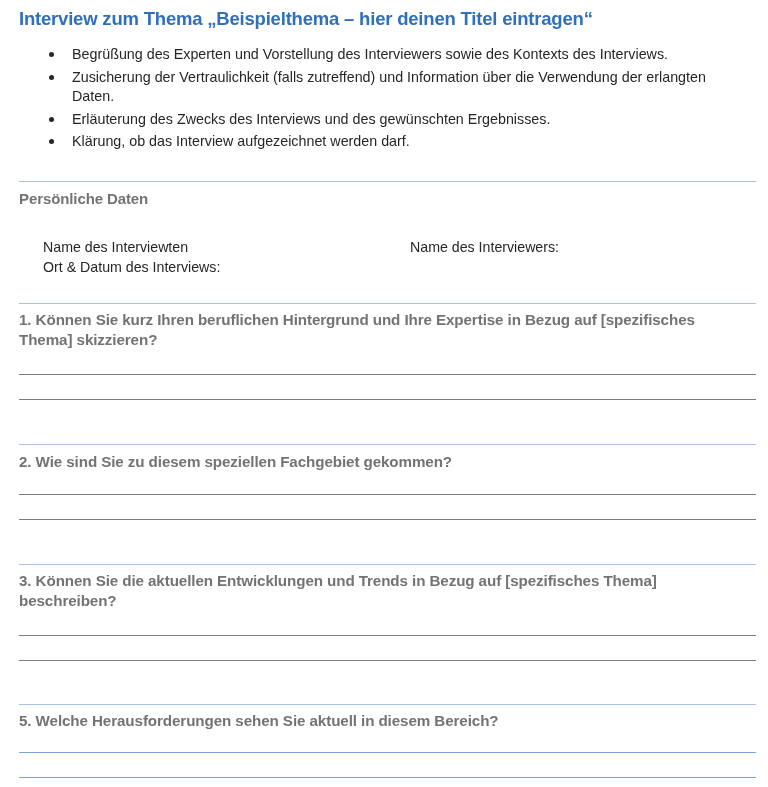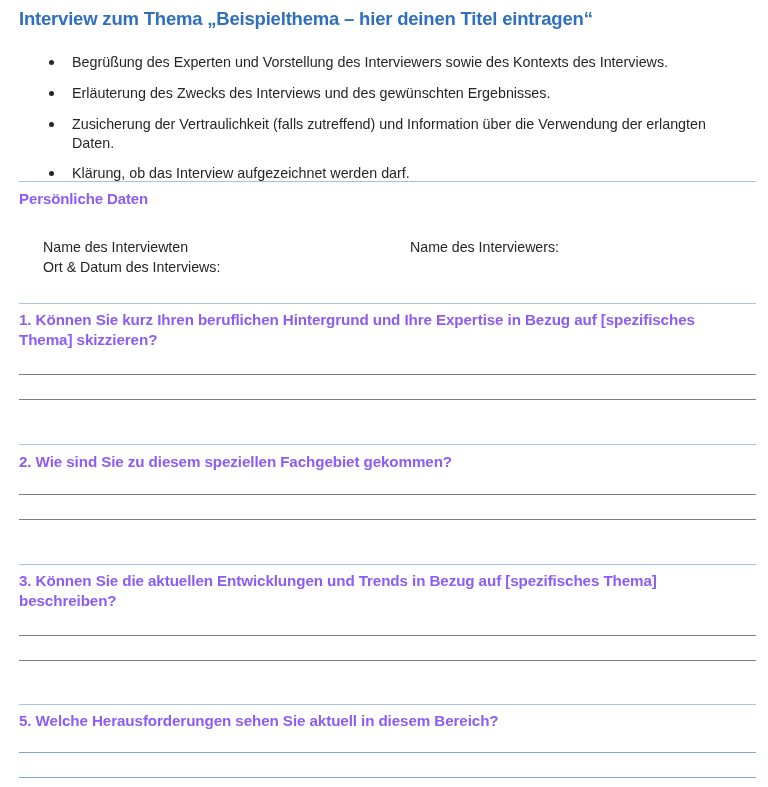--- a/index.html
+++ b/index.html
@@ -49,21 +49,21 @@
     margin: 0;
     padding: 0;
     list-style: none;
     color: #262626;
     font-size: 14.3px;
     line-height: 1.32;
   }
   .intro-list li {
     position: relative;
     padding-left: 28px;
-    margin: 12px 0 1px 0;
+    margin: 4px 0 1px 0;
   }
   .intro-list li .bullet-dot {
     position: absolute;
     left: 5px;
     top: 7px;
     width: 5px;
     height: 5px;
     border-radius: 50%;
     background: #262626;
   }
@@ -81,21 +81,21 @@
     border: 0;
     border-top: 1.6px solid #a9c1e3;
     margin: 0;
   }
 
   
   .section-heading {
     position: absolute;
     left: 19px;
     width: 730px;
-    color: #8b5cf6;
+    color: #737373;
     font-weight: bold;
     font-size: 15.2px;
     line-height: 1.32;
     letter-spacing: -0.1px;
   }
   .section-heading.small {
     font-size: 15px;
   }
 
   
@@ -143,25 +143,25 @@
 
   <div class="doc-title">Interview zum Thema „Beispielthema – hier deinen Titel eintragen“</div>
 
   <ul class="intro-list">
     <li>
       <span class="bullet-dot"></span>
       <span class="li-text">Begrüßung des Experten und Vorstellung des Interviewers sowie des Kontexts des Interviews.</span>
     </li>
     <li>
       <span class="bullet-dot"></span>
-      <span class="li-text">Erläuterung des Zwecks des Interviews und des gewünschten Ergebnisses.</span>
+      <span class="li-text">Zusicherung der Vertraulichkeit (falls zutreffend) und Information über die Verwendung der erlangten Daten.</span>
     </li>
     <li>
       <span class="bullet-dot"></span>
-      <span class="li-text">Zusicherung der Vertraulichkeit (falls zutreffend) und Information über die Verwendung der erlangten Daten.</span>
+      <span class="li-text">Erläuterung des Zwecks des Interviews und des gewünschten Ergebnisses.</span>
     </li>
     <li>
       <span class="bullet-dot"></span>
       <span class="li-text">Klärung, ob das Interview aufgezeichnet werden darf.</span>
     </li>
   </ul>
 
   <hr class="rule" style="top:181px;">
   <div class="section-heading small" style="top:189px;">Persönliche Daten</div>
 

